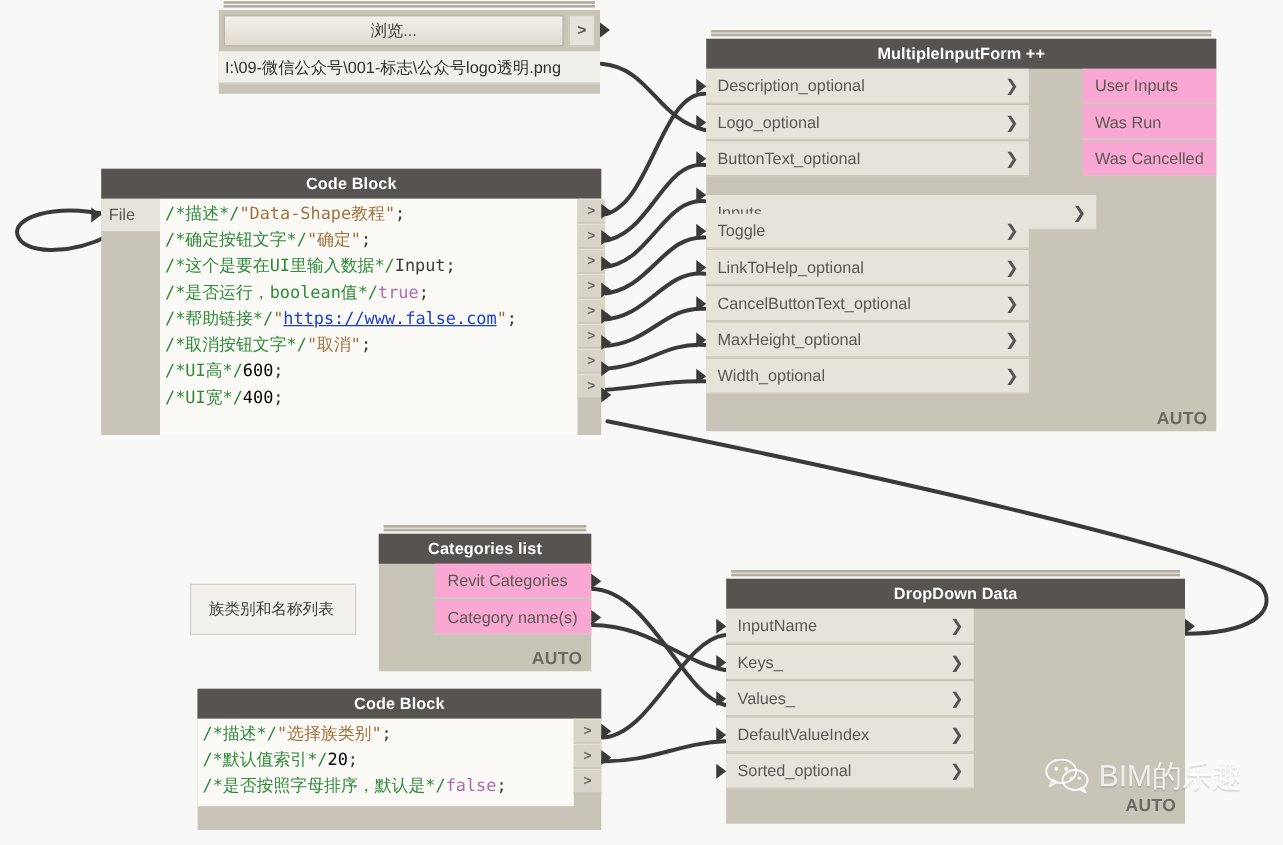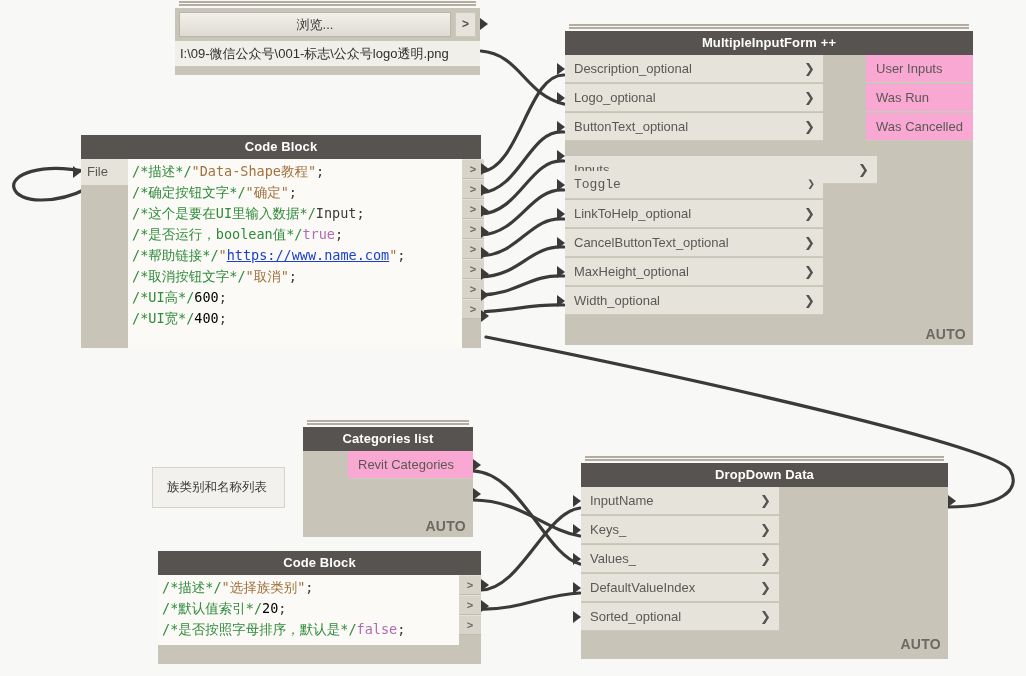--- a/index.html
+++ b/index.html
@@ -136,21 +136,21 @@
   <div class="node" id="node-codeblock1" style="left:81px;top:135px;width:400px;height:213px;">
     <div class="hdr">Code Block</div>
     <div class="body" style="height:189px;">
       <div class="cb-input">File</div>
       <div class="tri-in" style="left:-8px;top:7px;"></div>
 
       <div class="cb-code" style="left:47px;top:0px;width:334px;height:189px;"><span class="cm">/*描述*/</span><span class="st">"Data-Shape教程"</span><span class="id">;</span>
 <span class="cm">/*确定按钮文字*/</span><span class="st">"确定"</span><span class="id">;</span>
 <span class="cm">/*这个是要在UI里输入数据*/</span><span class="id">Input;</span>
 <span class="cm">/*是否运行，boolean值*/</span><span class="kw">true</span><span class="id">;</span>
-<span class="cm">/*帮助链接*/</span><span class="st">"</span><span class="lk">https://www.name.com</span><span class="st">"</span><span class="id">;</span>
+<span class="cm">/*帮助链接*/</span><span class="st">"</span><span class="lk">https://www.false.com</span><span class="st">"</span><span class="id">;</span>
 <span class="cm">/*取消按钮文字*/</span><span class="st">"取消"</span><span class="id">;</span>
 <span class="cm">/*UI高*/</span><span class="nu">600</span><span class="id">;</span>
 <span class="cm">/*UI宽*/</span><span class="nu">400</span><span class="id">;</span></div>
 
       <div class="cb-outcol" style="left:381px;top:0px;">
         <div class="ob">&gt;</div>
         <div class="ob">&gt;</div>
         <div class="ob">&gt;</div>
         <div class="ob">&gt;</div>
         <div class="ob">&gt;</div>
@@ -186,21 +186,21 @@
         <span class="chev">❯</span>
       </div>
       <div class="pin" style="top:58px;width:258px;">
         <span>ButtonText_optional</span>
         <span class="chev">❯</span>
       </div>
       <div class="pin" style="top:101px;width:312px;">
         <span>Inputs</span>
         <span class="chev">❯</span>
       </div>
-      <div class="pin" style="top:116px;width:258px;font-family:Liberation Mono, monospace;">
+      <div class="pin" style="top:116px;width:258px;">
         <span>Toggle</span>
         <span class="chev">❯</span>
       </div>
       <div class="pin" style="top:145px;width:258px;">
         <span>LinkToHelp_optional</span>
         <span class="chev">❯</span>
       </div>
       <div class="pin" style="top:174px;width:258px;">
         <span>CancelButtonText_optional</span>
         <span class="chev">❯</span>
@@ -233,20 +233,21 @@
   </div>
 
   <div class="node" id="node-categories" style="left:303px;top:427px;width:170px;height:110px;">
     <div class="stack">
         <i></i>
         <i></i>
       </div>
     <div class="hdr">Categories list</div>
     <div class="body" style="height:86px;">
       <div class="pout" style="top:0px;width:125px;">Revit Categories</div>
+      <div class="pout" style="top:29px;width:125px;">Category name(s)</div>
       <div class="tri-out" style="left:170px;top:8px;"></div>
       <div class="tri-out" style="left:170px;top:37px;"></div>
       <div class="auto">AUTO</div>
     </div>
   </div>
 
   <div id="note-family" style="left:152px;top:467px;width:133px;height:41px;">
     <span>族类别和名称列表</span>
   </div>
 
@@ -298,14 +299,27 @@
       <div class="tri-in" style="left:-8px;top:66px;"></div>
       <div class="tri-in" style="left:-8px;top:95px;"></div>
       <div class="tri-in" style="left:-8px;top:124px;"></div>
 
       <div class="tri-out" style="left:367px;top:8px;"></div>
 
       <div class="auto">AUTO</div>
     </div>
   </div>
 
+  <div id="watermark" style="left:836px;top:605px;">
+    <svg width="36" height="28" viewBox="0 0 36 28">
+      <ellipse cx="13" cy="10" rx="12" ry="9.4" fill="none" stroke="rgba(255,255,255,.85)" stroke-width="1.6"></ellipse>
+      <path d="M6,17 L4,22 L9.5,18.6 Z" fill="none" stroke="rgba(255,255,255,.85)" stroke-width="1.6" stroke-linejoin="round"></path>
+      <circle cx="9" cy="8" r="1.6" fill="rgba(255,255,255,.9)"></circle>
+      <circle cx="17" cy="8" r="1.6" fill="rgba(255,255,255,.9)"></circle>
+      <ellipse cx="24" cy="17" rx="10" ry="8" fill="none" stroke="rgba(255,255,255,.85)" stroke-width="1.6"></ellipse>
+      <path d="M30,23 L32.5,27 L28,24.5 Z" fill="none" stroke="rgba(255,255,255,.85)" stroke-width="1.6" stroke-linejoin="round"></path>
+      <circle cx="21" cy="15.5" r="1.3" fill="rgba(255,255,255,.9)"></circle>
+      <circle cx="27.5" cy="15.5" r="1.3" fill="rgba(255,255,255,.9)"></circle>
+    </svg>
+    <span class="wtxt">BIM的乐趣</span>
+  </div>
 
 </div>
 
 </body></html>

